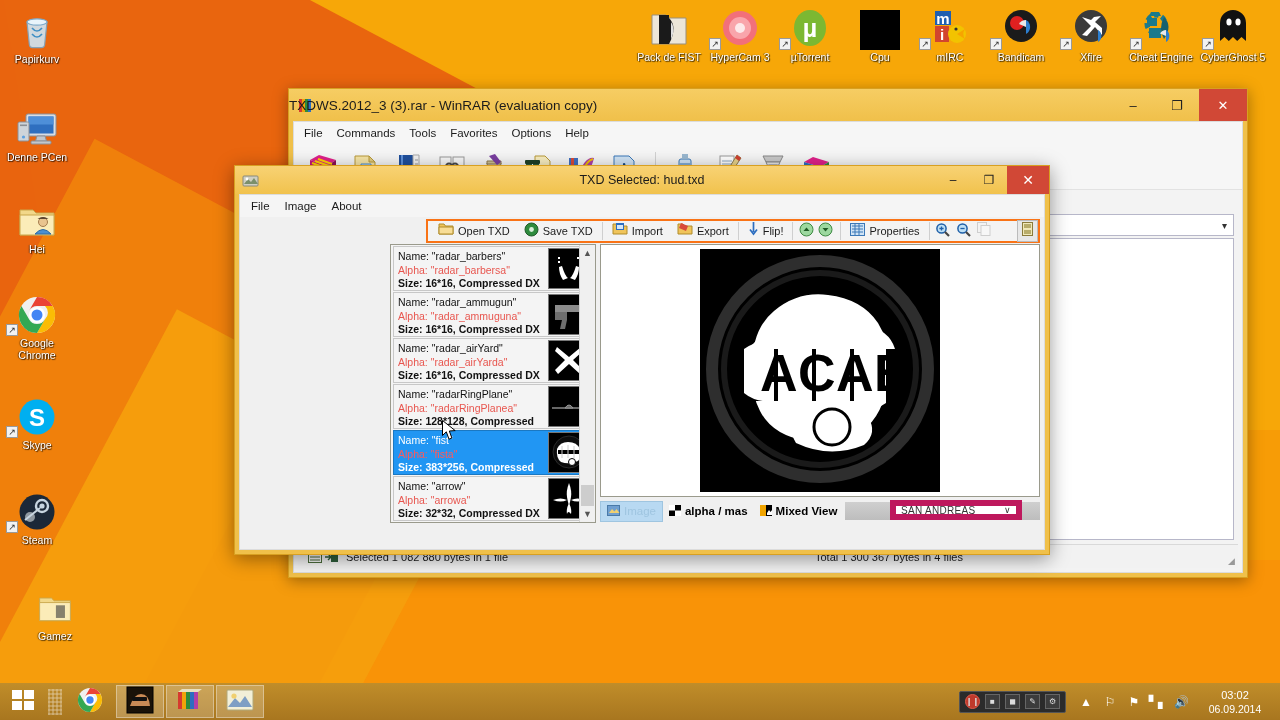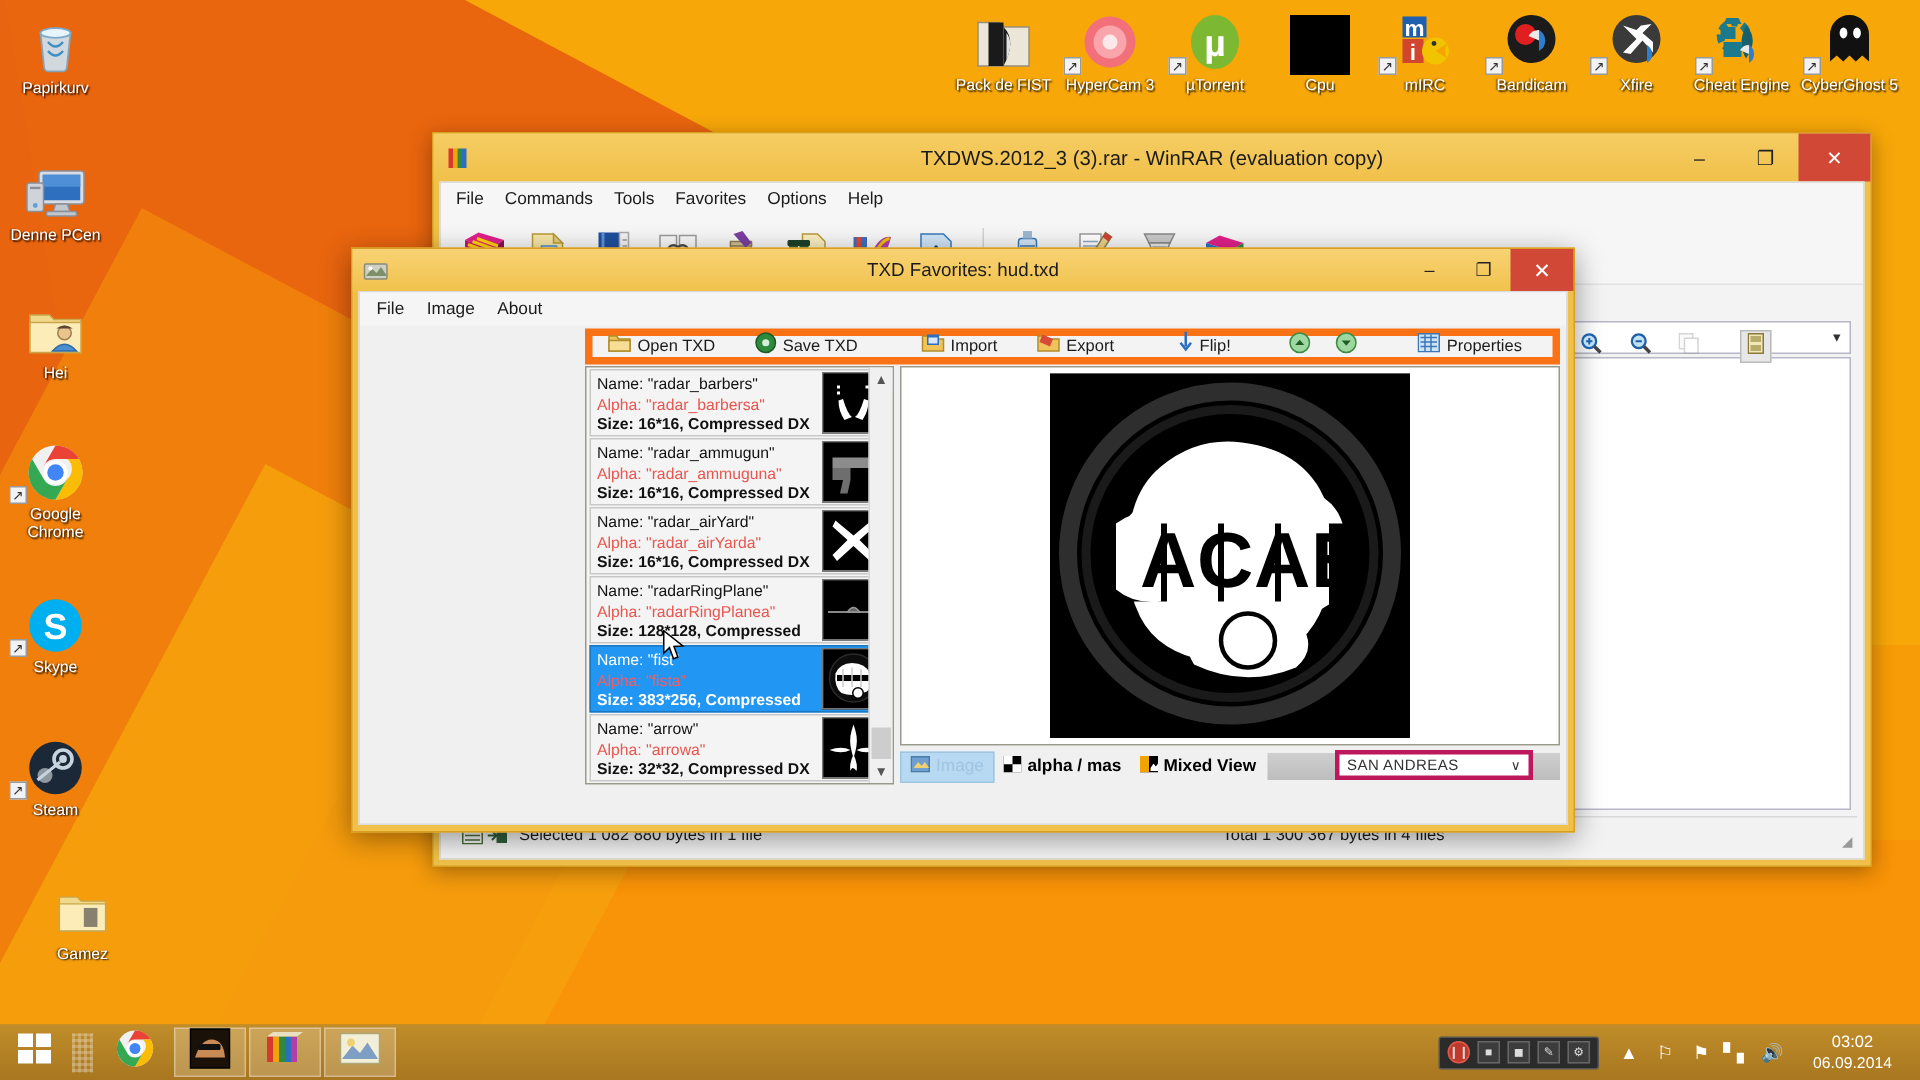--- a/index.html
+++ b/index.html
@@ -64,21 +64,21 @@
     background:#f0c04a;
     border:1px solid #d8a021;
     box-shadow:0 3px 14px rgba(0,0,0,.35);
   }
   #winrar .wr-title {
     height:32px; background:linear-gradient(#f6cd63,#f0c04a);
     display:flex; align-items:center; position:relative;
   }
   #winrar .wr-title .ic { margin-left:8px; width:18px; height:18px; }
   #winrar .wr-title .txt {
-    position:absolute; left:0; right:0; text-align:center;
+    position:absolute; left:0; right:0; 
     font-size:13.5px; color:#1b1b1b;
   }
   .wr-btns { position:absolute; right:0; top:0; height:32px; display:flex; }
   .wr-btns div {
     width:44px; height:32px; display:flex; align-items:center; justify-content:center;
     font-size:13px; color:#222;
   }
   .wr-btns .close { background:#d14836; color:#fff; width:48px; }
   #winrar .wr-body { position:absolute; left:4px; right:4px; top:32px; bottom:4px;
     background:#f3f3f3; border:1px solid #dcdcdc; }
@@ -137,22 +137,22 @@
   #txd .leftpane .hdrbar { height:24px; background:#f3f3f3; border:1px solid #d6d6c8;
     display:flex; align-items:center; padding-left:4px; gap:5px; }
   #txd .leftpane .hdrbar .openimg { font-size:12.5px; font-weight:bold; color:#111;
      white-space:nowrap; overflow:hidden; }
   #txd .leftpane .hdrbar .action { font-size:9.5px; color:#a8a8a8; margin-left:2px;}
   #txd .leftpane .whitebox { position:absolute; left:0; right:0; top:25px; bottom:0;
     background:#fff; border:1px solid #9a9a8c; }
 
   
   #txd .rightpane { position:absolute; left:150px; right:4px; top:24px; bottom:26px; }
-  #txd .tx-toolbar { height:24px; background:#f3f3f3; border:5px solid #f97316;
-    display:flex; align-items:center; gap:12px; padding-left:3px; }
+  #txd .tx-toolbar { height:24px; background:#f3f3f3; border:2px solid #f97316;
+    display:flex; align-items:center; gap:0px; padding-left:3px;margin-left:36px; }
   .txtb { display:flex; align-items:center; gap:4px; padding:0 7px; height:22px; cursor:default;}
   .txtb .t { font-size:11px; color:#1b1b1b; white-space:nowrap; }
   .txtbsep { width:1px; height:18px; background:#cfcfcf; margin:0 2px; }
 
   
   #txd .texlist { position:absolute; left:0; top:25px; width:206px; bottom:0;
     background:#f4f4f4; border:1px solid #9a9a8c; overflow:hidden; }
   .texrow { height:45px; margin:1px 2px 0 2px; background:#f4f4f4;
     border:1px solid #c8c8c8; display:flex; position:relative; }
   .texrow.sel { background:#2196f3; border-color:#1a78c2; }
@@ -180,21 +180,21 @@
      align-items:center; justify-content:center; }
   #txd .preview .canvas { width:240px; height:243px; background:#000; position:relative; }
 
   
   #txd .tx-bottom { position:absolute; left:210px; right:0; bottom:0; height:24px;
      display:flex; align-items:center; gap:0px; }
   .modebtn { height:21px; display:flex; align-items:center; gap:4px; padding:0 6px;
      font-size:11.5px; font-weight:bold; }
   .modebtn.on { background:#b8d9f2; color:#9fc5e0; border:1px solid #9fc5e0; font-weight:normal;}
   .gamecombo { position:absolute; right:18px; top:1px; width:132px; height:20px;
-     background:#fff; border:3px solid #be185d; display:flex; align-items:center;
+     background:#fff; border:6px solid #be185d; display:flex; align-items:center;
      padding:0 5px; font-size:10px; letter-spacing:.3px; color:#333; }
   .gamecombo .chev { margin-left:auto; font-size:9px; }
 
   
   #taskbar { position:absolute; left:0; bottom:0; width:1280px; height:37px; z-index:50;
     background:linear-gradient(#c08d2a,#a8761f);
     background-color:#b4801f; display:flex; align-items:center;
   }
   #taskbar .startbtn { width:46px; height:37px; display:flex;
     align-items:center; justify-content:center; }
@@ -587,21 +587,21 @@
 
 <div id="txd">
   <div class="tx-title">
     <span class="ic">
       <svg width="17" height="17" viewBox="0 0 17 17">
         <rect x="1" y="4" width="15" height="10" rx="1" fill="#cfcfc2" stroke="#8a8a7a"></rect>
         <path d="M2 12 l4 -5 l3 3 l3 -4 l4 6 z" fill="#7b8f6a"></path>
         <circle cx="5" cy="7" r="1.4" fill="#fff"></circle>
       </svg>
     </span>
-    <span class="txt">TXD Favorites: hud.txd</span>
+    <span class="txt">TXD Selected: hud.txd</span>
     <div class="tx-btns">
       <div>–</div>
       <div>❐</div>
       <div class="close">✕</div>
     </div>
   </div>
 
   <div class="tx-body">
     <div class="tx-menu">
       <span>File</span>

